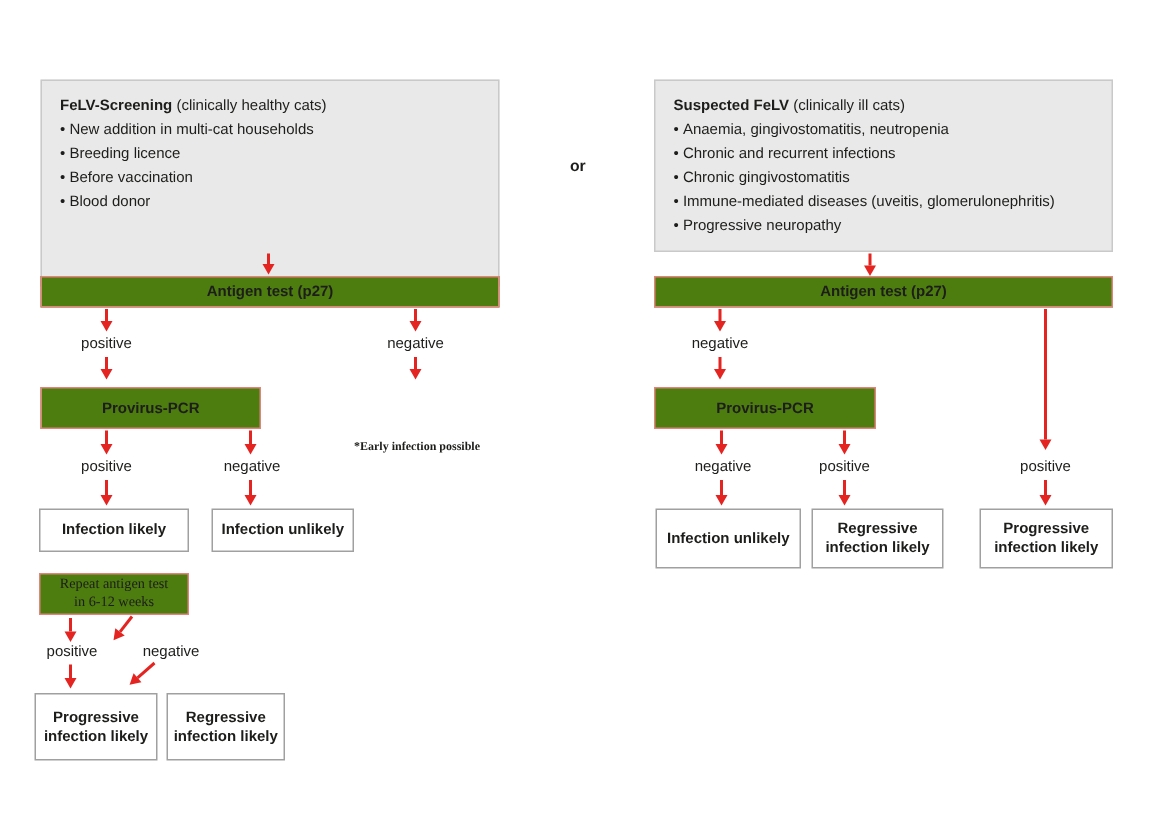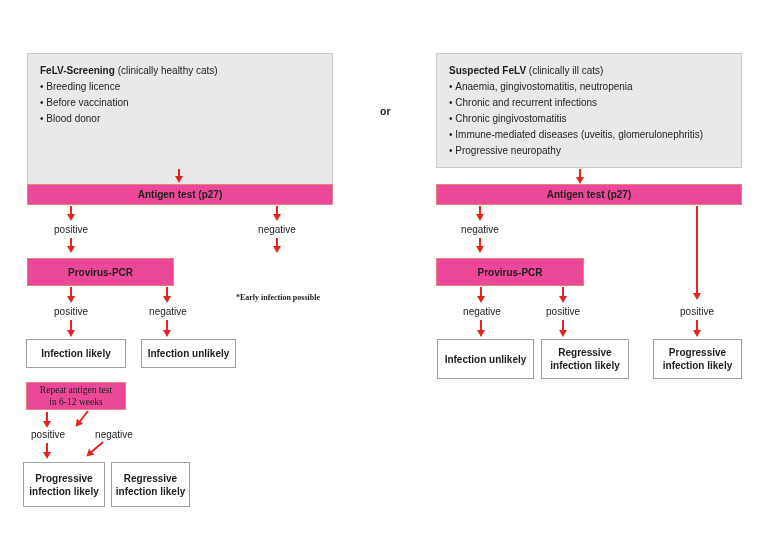--- a/index.html
+++ b/index.html
@@ -14,21 +14,21 @@
     padding:9px 12px; font-size:10px; line-height:16px;
   }
   .panel .ptitle { white-space:nowrap; }
   .b { font-weight:bold; }
   .panel ul { margin:0; padding:0; list-style:none; }
   .panel li { white-space:nowrap; }
   .panel li::before { content:"•\00a0 "; }
   
   .bar {
     position:absolute; box-sizing:border-box;
-    background:#ec4899; border:1px solid #e3837c;
+    background:#4d7c0f; border:1px solid #e3837c;
     display:flex; align-items:center; justify-content:center;
     font-size:10px; font-weight:bold; text-align:center;
   }
   .bar.reg { font-weight:normal; font-size:9.5px; line-height:12px; flex-direction:column; }
   
   .wbox {
     position:absolute; box-sizing:border-box;
     background:#ffffff; border:1px solid #a0a0a0;
     display:flex; flex-direction:column; align-items:center; justify-content:center;
     font-size:10px; font-weight:bold; line-height:13px; text-align:center;
@@ -50,20 +50,21 @@
 <body>
 
 <div class="stage">
 
   <div class="panel" style="left:27px; top:53px; width:306px; height:138px;">
     <div class="ptitle">
       <span class="b">FeLV-Screening</span>
       <span>(clinically healthy cats)</span>
     </div>
     <ul>
+        <li>New addition in multi-cat households</li>
         <li>Breeding licence</li>
         <li>Before vaccination</li>
         <li>Blood donor</li>
       </ul>
   </div>
 
   <div class="arr" style="left:178px; top:169px; height:7px;"></div>
 
   <div class="bar" style="left:27px; top:184px; width:306px; height:21px;">
     <span>Antigen test (p27)</span>

